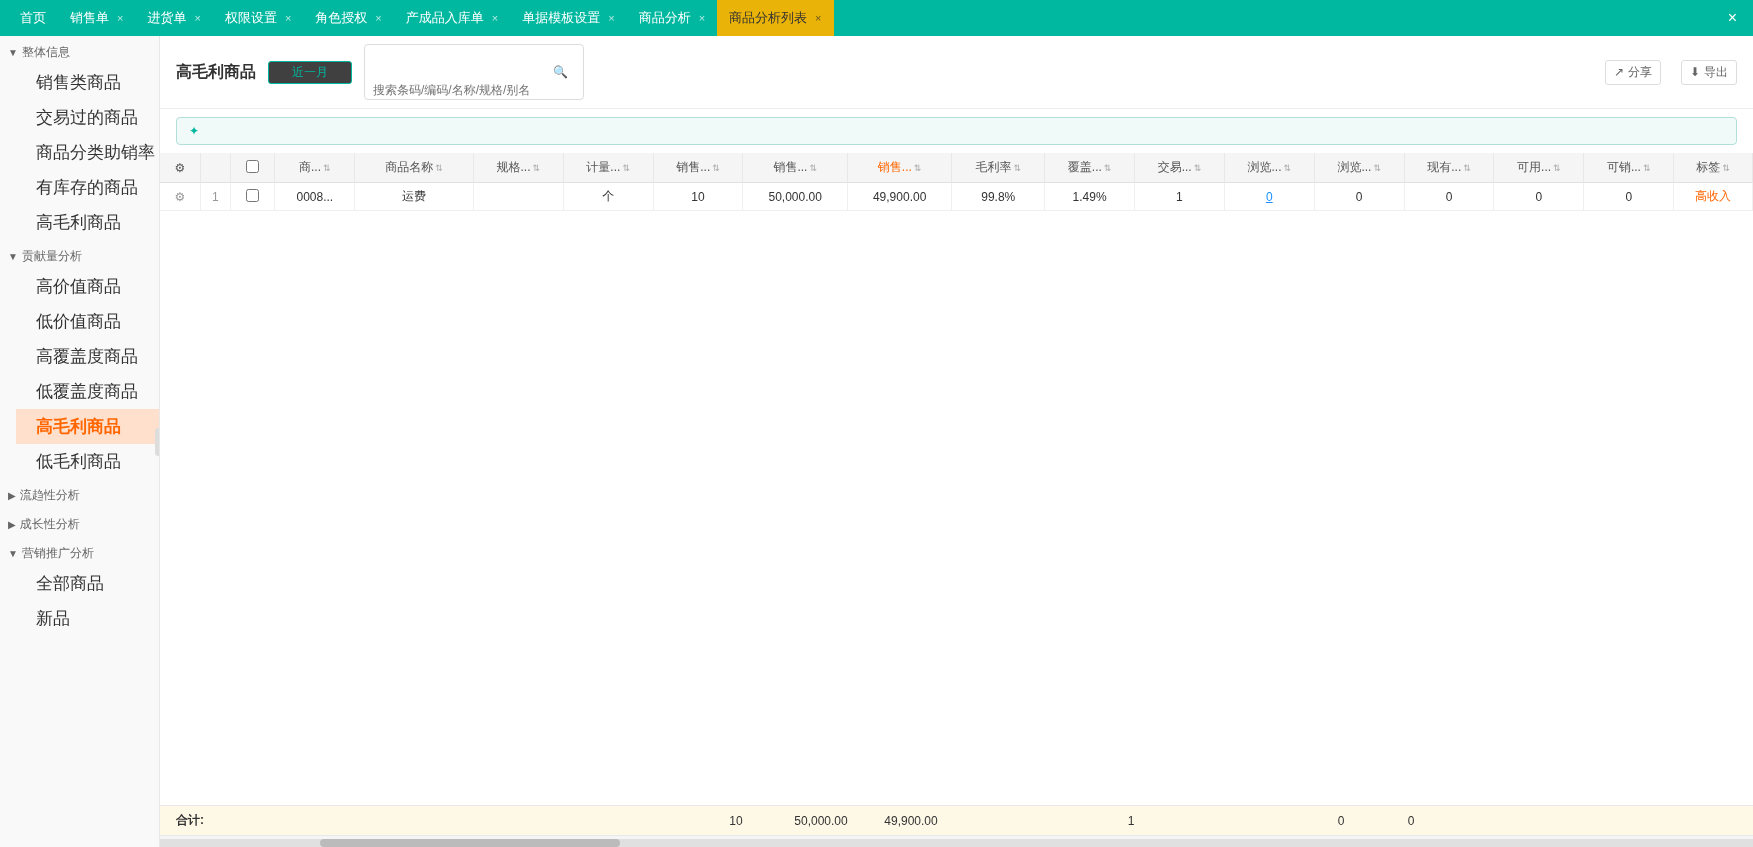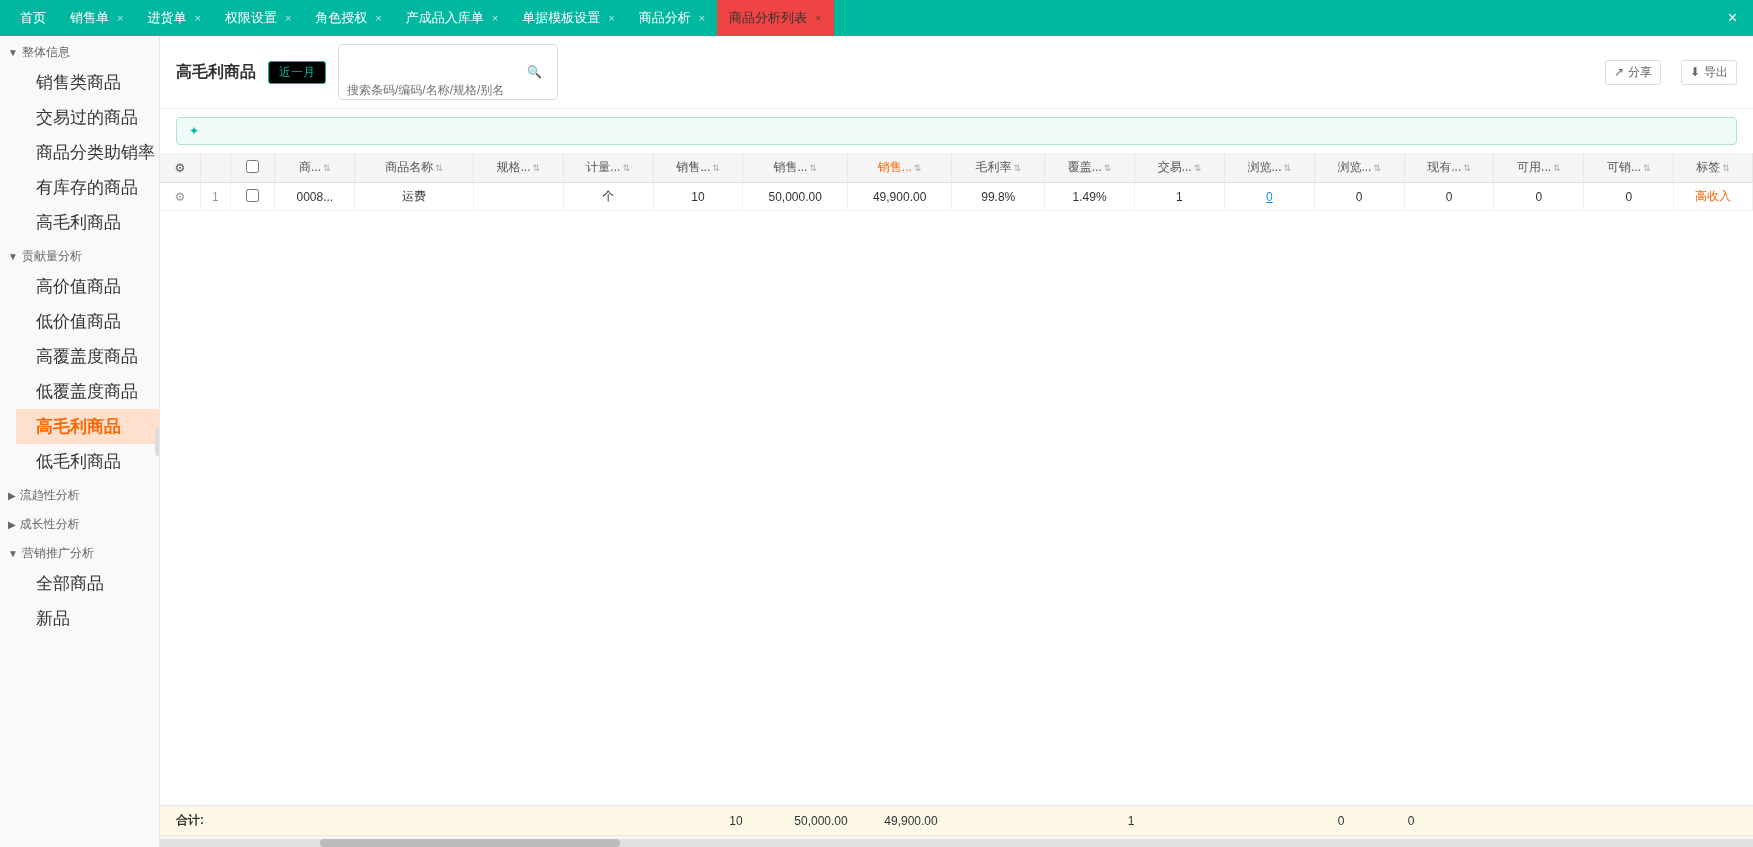--- a/index.html
+++ b/index.html
@@ -20,21 +20,21 @@
       height: 36px;
       line-height: 36px;
       cursor: pointer;
       white-space: nowrap;
       font-size: 13px;
       display: flex;
       align-items: center;
       gap: 4px;
     }
     .top-nav .nav-item.active {
-      background: #ef4444;
+      background: #eab308;
       color: #333;
     }
     .top-nav .nav-close {
       font-size: 11px;
       margin-left: 4px;
       opacity: 0.7;
       cursor: pointer;
     }
     .top-nav .spacer { flex: 1; }
     .top-nav .close-btn {
@@ -117,24 +117,24 @@
       gap: 12px;
       border-bottom: 1px solid #eee;
       flex-shrink: 0;
     }
     .content-title {
       font-size: 16px;
       font-weight: bold;
       color: #333;
     }
     .date-btn {
-      background: #000000;
+      background: #404040;
       border: 1px solid #00b8a0;
       color: #00b8a0;
-      padding: 2px 10px;
+      padding: 2px 23px;
       border-radius: 3px;
       cursor: pointer;
       font-size: 12px;
     }
     .search-box {
       display: flex;
       align-items: center;
       border: 1px solid #ddd;
       border-radius: 4px;
       padding: 2px 8px;

